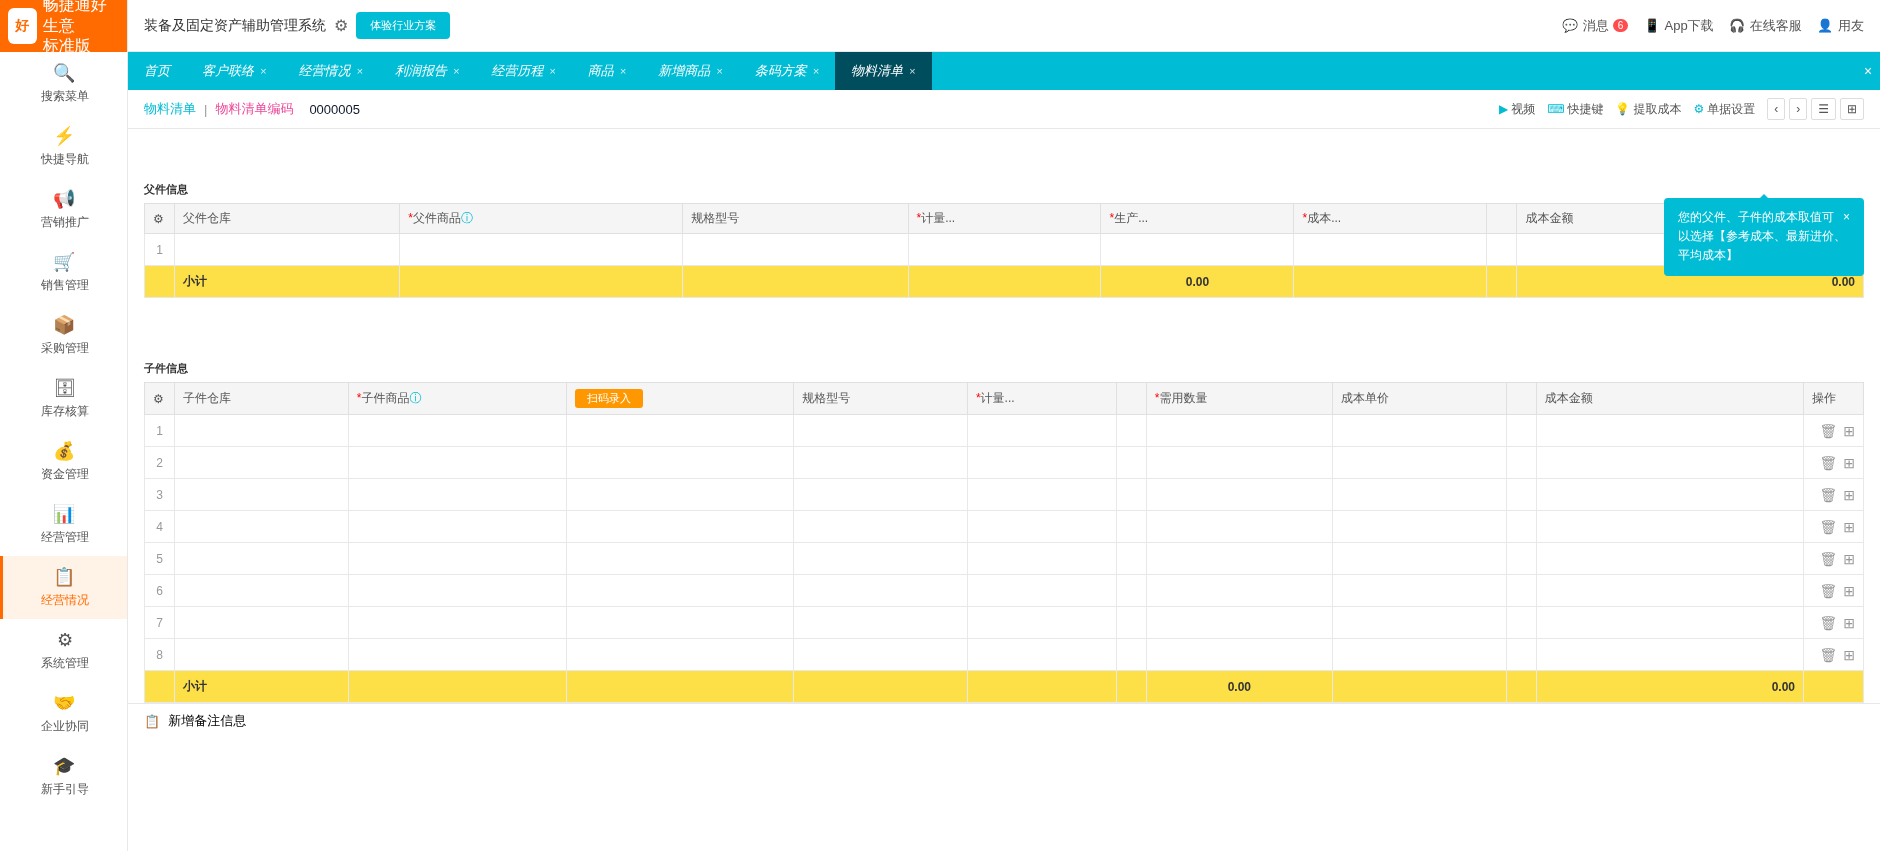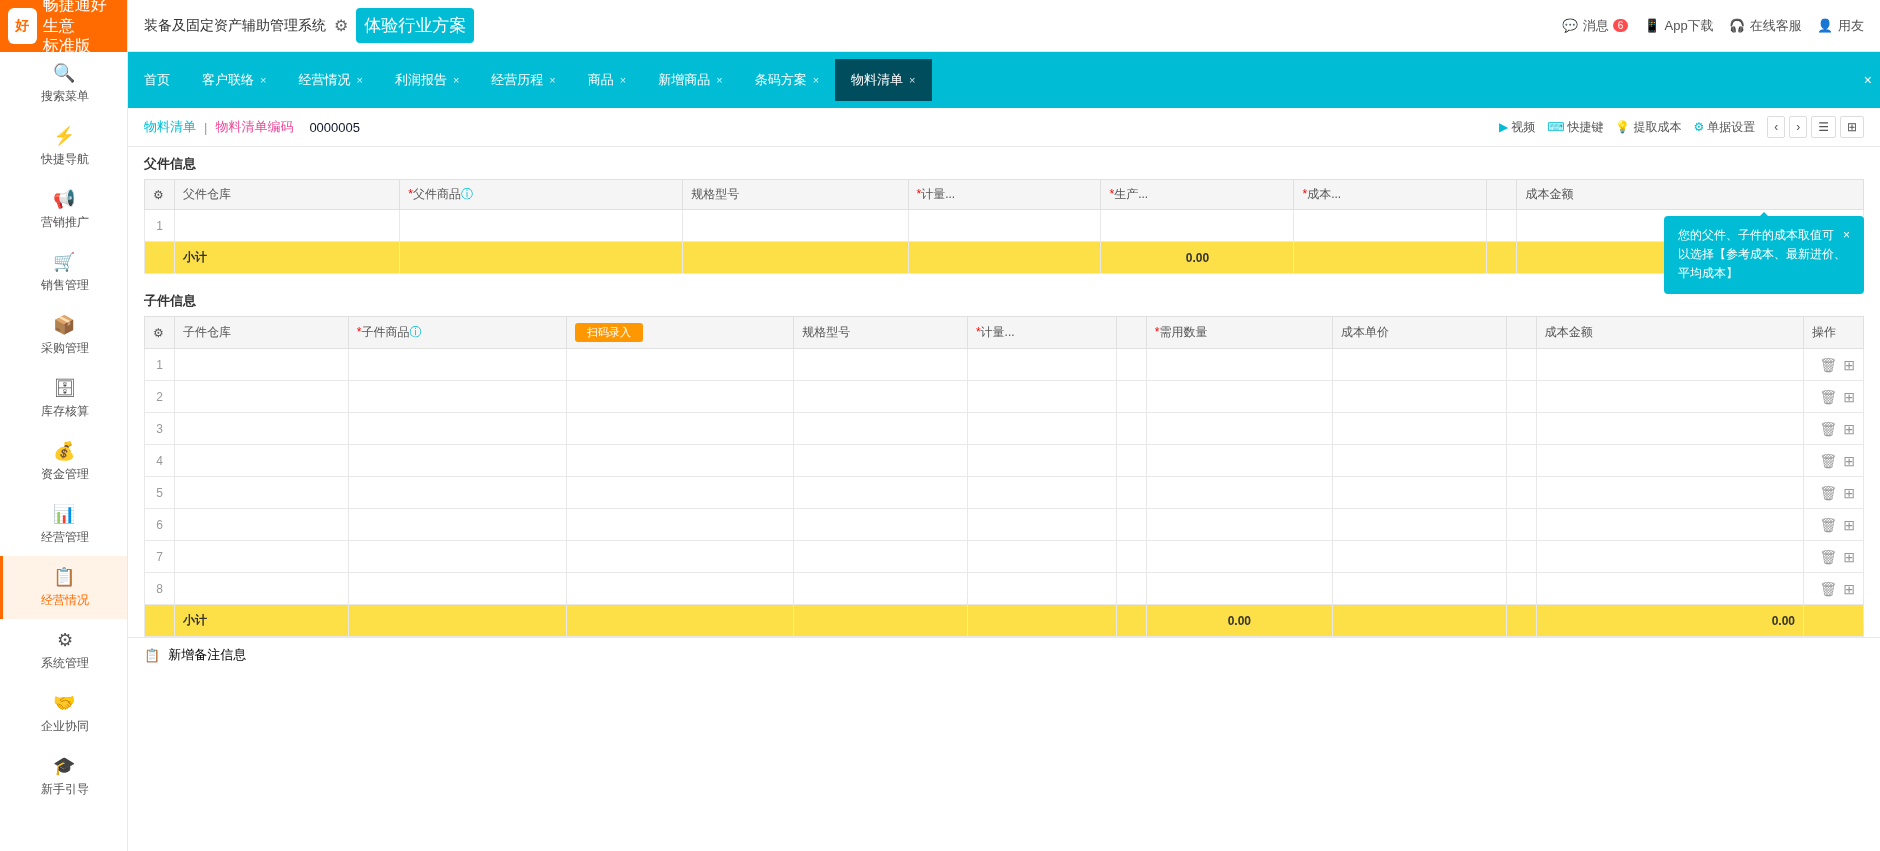--- a/index.html
+++ b/index.html
@@ -16,45 +16,45 @@
 
     
     .main { flex: 1; display: flex; flex-direction: column; overflow: hidden; justify-content: flex-end; }
 
     
     .top-header { background: #fff; height: 52px; display: flex; align-items: center; justify-content: space-between; padding: 0 16px; border-bottom: 1px solid #e8e8e8; flex-shrink: 0; }
     .top-header-left { display: flex; align-items: center; gap: 8px; }
     .header-actions { display: flex; align-items: center; gap: 16px; color: #555; font-size: 13px; }
     .header-action-item { display: flex; align-items: center; gap: 4px; cursor: pointer; }
     .badge { background: #ff4d4f; color: #fff; border-radius: 10px; font-size: 10px; padding: 1px 5px; }
-    .trial-btn { background: #00bcd4; color: #fff; border: none; border-radius: 4px; padding: 6px 8px; cursor: pointer; font-size: 17px; }
+    .trial-btn { background: #00bcd4; color: #fff; border: none; border-radius: 4px; padding: 6px 14px; cursor: pointer; font-size: 11px; }
     .gear-btn { background: none; border: none; cursor: pointer; color: #666; font-size: 16px; }
 
     
-    .nav-tabs { background: #00bcd4; display: flex; align-items: center; flex-shrink: 0; height: 56px; overflow: hidden; }
+    .nav-tabs { background: #00bcd4; display: flex; align-items: center; flex-shrink: 0; height: 38px; overflow: hidden; font-style: italic; }
     .nav-tab { color: #fff; padding: 0 16px; height: 42px; display: flex; align-items: center; gap: 4px; cursor: pointer; font-size: 13px; white-space: nowrap; position: relative; }
     .nav-tab.active { background: #004d5e; }
     .nav-tab-close { font-size: 11px; opacity: 0.8; margin-left: 2px; }
     .nav-close-x { color: #fff; padding: 0 8px; cursor: pointer; font-size: 14px; }
 
     
     .content-area { flex: 1; overflow: auto; background: #fff; padding: 0; position: relative; }
 
     
     .breadcrumb-bar { display: flex; align-items: center; padding: 8px 16px; background: #fff; border-bottom: 1px solid #e8e8e8; gap: 8px; }
     .breadcrumb-item { color: #00bcd4; cursor: pointer; font-size: 13px; }
     .breadcrumb-sep { color: #999; }
     .breadcrumb-code { color: #ec4899; font-size: 13px; }
     .breadcrumb-actions { margin-left: auto; display: flex; align-items: center; gap: 12px; color: #555; font-size: 12px; }
     .breadcrumb-action { display: flex; align-items: center; gap: 3px; cursor: pointer; color: #555; }
     .breadcrumb-action .icon { color: #00bcd4; }
 
     
     .section { padding: 8px 16px 0; }
-    .section-title { font-size: 13px; font-weight: bold; color: #333; margin-bottom: 6px; }
+    .section-title { font-size: 11px; font-weight: bold; color: #333; margin-bottom: 6px; margin-top: 45px; }
 
     
     .data-table { width: 100%; border-collapse: collapse; font-size: 12px; }
     .data-table th { background: #f5f5f5; border: 1px solid #e0e0e0; padding: 6px 8px; text-align: left; color: #555; font-weight: normal; white-space: nowrap; }
     .data-table th .required { color: #f00; }
     .data-table td { border: 1px solid #e8e8e8; padding: 4px 8px; height: 32px; color: #333; }
     .data-table .subtotal-row td { background: #fde047; font-weight: bold; }
     .data-table .row-num { color: #999; text-align: center; width: 30px; }
     .gear-col { width: 30px; text-align: center; color: #999; }
 

